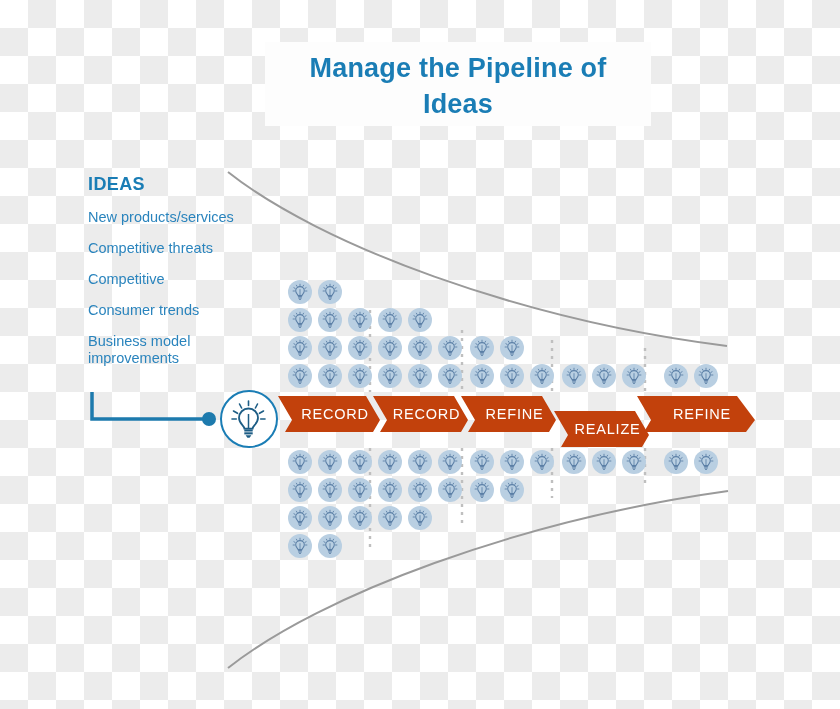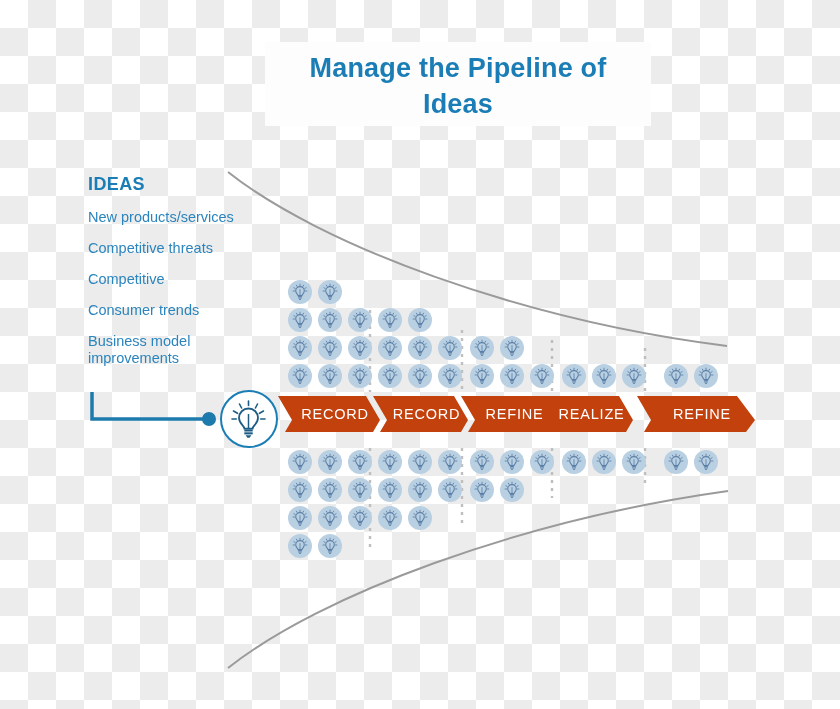--- a/index.html
+++ b/index.html
@@ -127,21 +127,21 @@
   <div class="pipeline">
     <div class="chev" style="left:0px;width:102px;clip-path:polygon(0 0,88px 0,102px 24px,88px 48px,0 48px,14px 24px);">
       <span>RECORD</span>
     </div>
     <div class="chev" style="left:95px;width:95px;clip-path:polygon(0 0,81px 0,95px 24px,81px 48px,0 48px,14px 24px);">
       <span>RECORD</span>
     </div>
     <div class="chev" style="left:183px;width:95px;clip-path:polygon(0 0,81px 0,95px 24px,81px 48px,0 48px,14px 24px);">
       <span>REFINE</span>
     </div>
-    <div class="chev" style="left:260px;width:95px;clip-path:polygon(0 0,81px 0,95px 24px,81px 48px,0 48px,14px 24px);">
+    <div class="chev" style="left:276px;width:95px;clip-path:polygon(0 0,81px 0,95px 24px,81px 48px,0 48px,14px 24px);margin-top:15px;">
       <span>REALIZE</span>
     </div>
     <div class="chev" style="left:359px;width:118px;clip-path:polygon(0 0,100px 0,118px 24px,100px 48px,0 48px,14px 24px);">
       <span>REFINE</span>
     </div>
   </div>
 
   <div id="ideas-above">
       <div class="idea" style="left: 288px; top: 364px;">
         <svg width="18" height="18" viewBox="0 0 18 18">

